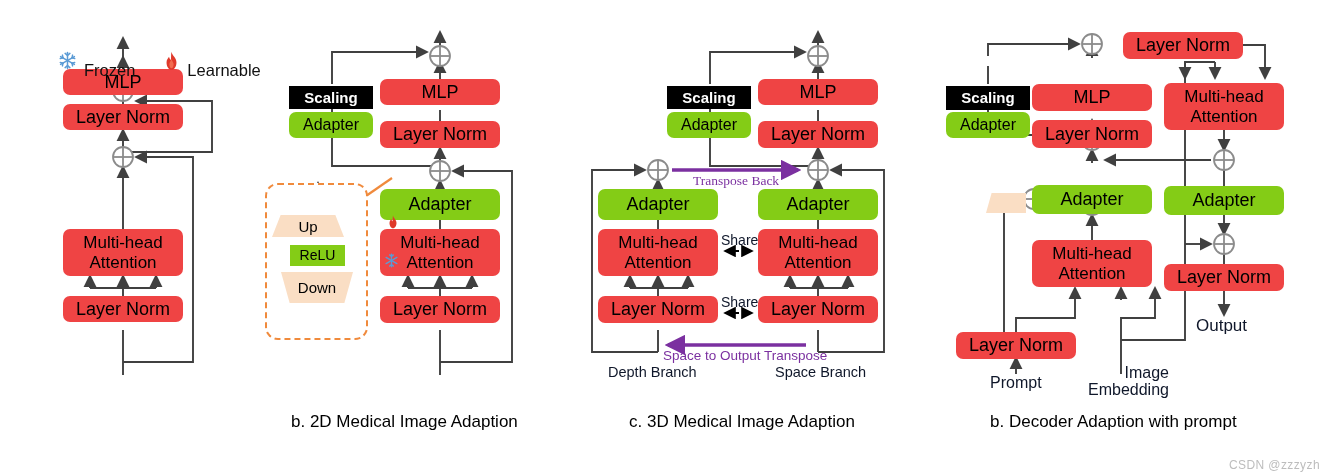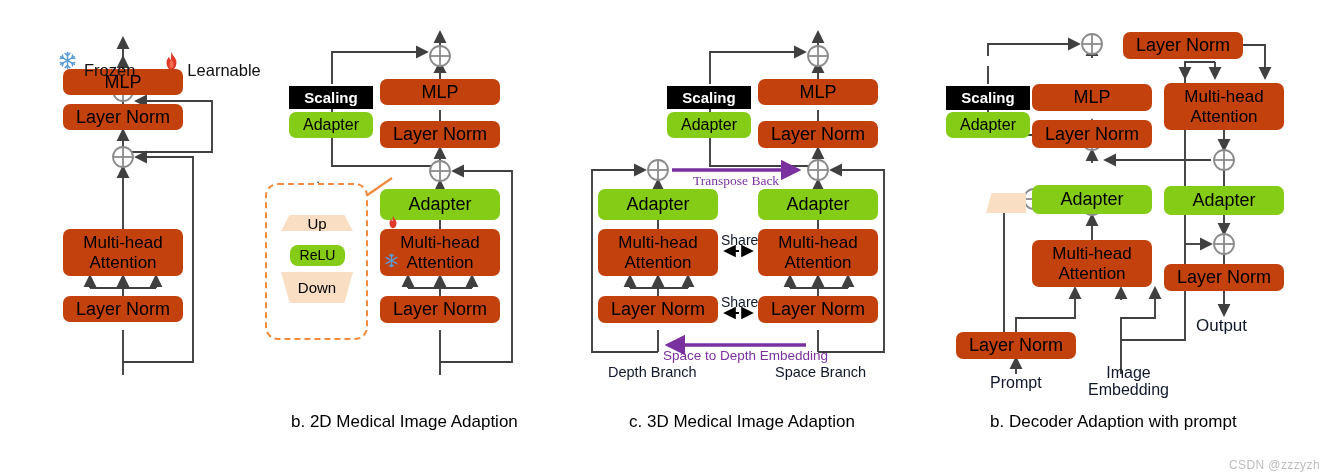--- a/index.html
+++ b/index.html
@@ -19,21 +19,21 @@
     position:absolute;
     box-sizing:border-box;
     display:flex;align-items:center;justify-content:center;
     border-radius:7px;
     color:#000;
     text-align:center;
     line-height:1.05;
     white-space:pre-line;
     z-index:3;
   }
-  .blue{background:#c2410c;}
+  .blue{background:#ef4444;}
   .orange{background:#84cc16;}
   .black{background:#000000;color:#ffffff;font-weight:bold;border-radius:0;}
 
   .box.two-line{line-height:1.12;}
 
   
   .trap{
     position:absolute;
     display:flex;align-items:center;justify-content:center;
     background:#fadec4;
@@ -329,41 +329,41 @@
         </g>
       </svg>
     </span>
     <span>Multi-head
 Attention</span>
   </div>
 
   <div class="box blue" style="left:380px;top:296px;width:120px;height:27px;font-size:18px;">Layer Norm</div>
 
   <div class="inset-frame" style="left:265px;top:183px;width:103px;height:157px;"></div>
-  <div class="trap trap-up" style="left:281px;top:215px;width:72px;height:16px;font-size:15px;">Up</div>
-  <div class="box orange" style="left:290px;top:245px;width:55px;height:21px;font-size:14px;border-radius:8px;">ReLU</div>
+  <div class="trap trap-up" style="left:272px;top:215px;width:72px;height:22px;font-size:15px;">Up</div>
+  <div class="box orange" style="left:290px;top:245px;width:55px;height:21px;font-size:14px;border-radius:0;">ReLU</div>
   <div class="trap trap-down" style="left:281px;top:272px;width:72px;height:31px;font-size:15px;">Down</div>
 
   <div class="box black" style="left:667px;top:86px;width:84px;height:23px;font-size:15px;">Scaling</div>
   <div class="box orange" style="left:667px;top:112px;width:84px;height:26px;font-size:16px;">Adapter</div>
   <div class="box blue" style="left:758px;top:79px;width:120px;height:26px;font-size:18px;">MLP</div>
   <div class="box blue" style="left:758px;top:121px;width:120px;height:27px;font-size:18px;">Layer Norm</div>
 
   <div class="box orange" style="left:598px;top:189px;width:120px;height:31px;font-size:18px;">Adapter</div>
   <div class="box blue two-line" style="left:598px;top:229px;width:120px;height:47px;font-size:17px;">Multi-head
 Attention</div>
   <div class="box blue" style="left:598px;top:296px;width:120px;height:27px;font-size:18px;">Layer Norm</div>
 
   <div class="box orange" style="left:758px;top:189px;width:120px;height:31px;font-size:18px;">Adapter</div>
   <div class="box blue two-line" style="left:758px;top:229px;width:120px;height:47px;font-size:17px;">Multi-head
 Attention</div>
   <div class="box blue" style="left:758px;top:296px;width:120px;height:27px;font-size:18px;">Layer Norm</div>
 
   <div class="lbl purple" style="left:693px;top:173px;font-size:13.5px;font-family:Liberation Serif, serif;">Transpose Back</div>
-  <div class="lbl purple" style="left:663px;top:348px;font-size:13.5px;">Space to Depth Embedding</div>
+  <div class="lbl purple" style="left:663px;top:348px;font-size:13.5px;">Space to Output Transpose</div>
   <div class="lbl" style="left:721px;top:232px;font-size:14px;">Share</div>
   <div class="lbl" style="left:721px;top:294px;font-size:14px;">Share</div>
   <div class="lbl" style="left:608px;top:364px;font-size:14.5px;">Depth Branch</div>
   <div class="lbl" style="left:775px;top:364px;font-size:14.5px;">Space Branch</div>
 
   <div class="box blue" style="left:1123px;top:32px;width:120px;height:27px;font-size:18px;">Layer Norm</div>
   <div class="box black" style="left:946px;top:86px;width:84px;height:24px;font-size:15px;">Scaling</div>
   <div class="box orange" style="left:946px;top:112px;width:84px;height:26px;font-size:16px;">Adapter</div>
   <div class="box blue" style="left:1032px;top:84px;width:120px;height:27px;font-size:18px;">MLP</div>
   <div class="box blue" style="left:1032px;top:120px;width:120px;height:28px;font-size:18px;">Layer Norm</div>
@@ -372,21 +372,21 @@
   <div class="box orange" style="left:1032px;top:185px;width:120px;height:29px;font-size:18px;">Adapter</div>
   <div class="box orange" style="left:1164px;top:186px;width:120px;height:29px;font-size:18px;">Adapter</div>
   <div class="box blue two-line" style="left:1032px;top:240px;width:120px;height:47px;font-size:17px;">Multi-head
 Attention</div>
   <div class="box blue" style="left:1164px;top:264px;width:120px;height:27px;font-size:18px;">Layer Norm</div>
   <div class="box blue" style="left:956px;top:332px;width:120px;height:27px;font-size:18px;">Layer Norm</div>
 
   <div class="trap trap-left" style="left:986px;top:193px;width:40px;height:20px;"></div>
 
   <div class="lbl" style="left:990px;top:374px;font-size:16px;">Prompt</div>
-  <div class="lbl" style="left:1088px;top:364px;font-size:16px;line-height:1.08;white-space:pre-line;text-align:center;">Image
+  <div class="lbl" style="left:1088px;top:364px;font-size:16px;line-height:1.08;white-space:pre-line;text-align:right;">Image
 Embedding</div>
   <div class="lbl" style="left:1196px;top:316px;font-size:17px;">Output</div>
 
   <div class="caption" style="left:291px;top:412px;font-size:17px;">b. 2D Medical Image Adaption</div>
   <div class="caption" style="left:629px;top:412px;font-size:17px;">c. 3D Medical Image Adaption</div>
   <div class="caption" style="left:990px;top:412px;font-size:17px;">b. Decoder Adaption with prompt</div>
 
   <div class="watermark">CSDN @zzzyzh</div>
 
 </div>

